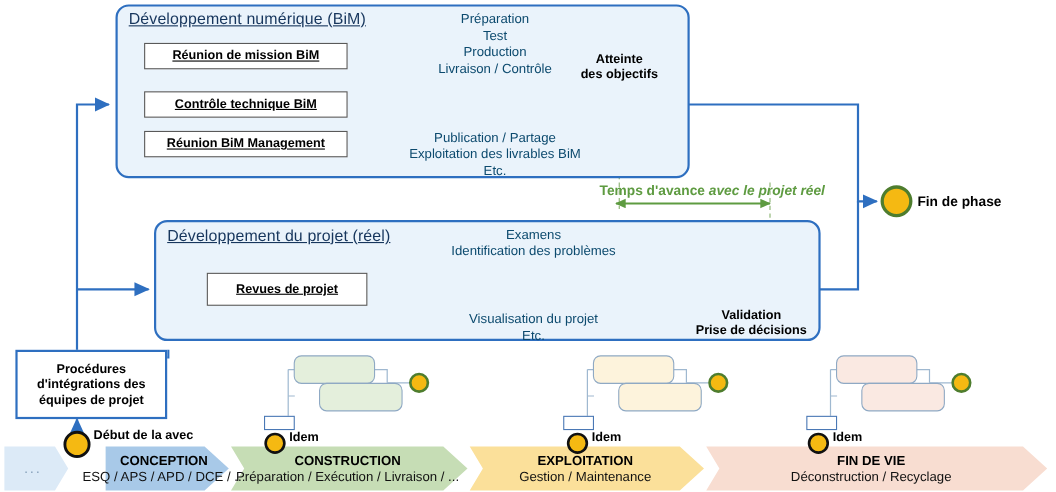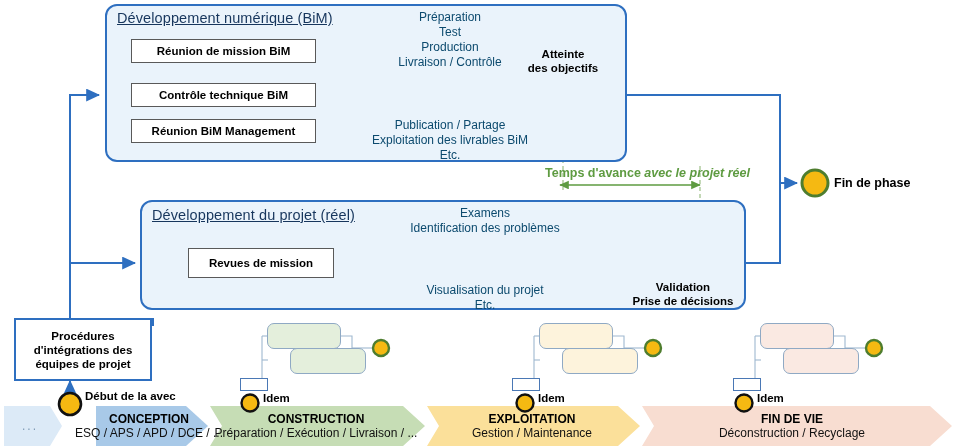--- a/index.html
+++ b/index.html
@@ -8,21 +8,21 @@
   .stage{position:absolute;left:0;top:0;width:960px;height:447px;}
   svg.layer{position:absolute;left:0;top:0;width:960px;height:447px;pointer-events:none;}
 
   .panel{position:absolute;border:2px solid #2E6FC0;border-radius:12px;
          background:#EAF3FB;box-sizing:border-box;}
   .panel-title{position:absolute;color:#17365D;font-size:14.5px;font-weight:400;
                text-decoration:underline;white-space:nowrap;letter-spacing:.1px;}
 
   .mbox{position:absolute;background:#ffffff;border:1.4px solid #595959;
         box-sizing:border-box;display:flex;align-items:center;justify-content:center;
-        font-size:11.5px;font-weight:bold;color:#000;text-align:right;}
+        font-size:11.5px;font-weight:bold;color:#000;text-align:right;text-decoration:underline;}
 
   .stack-txt{position:absolute;text-align:center;font-size:12px;color:#0c4a6e;
              line-height:15px;white-space:nowrap;}
 
   .node-lab{position:absolute;font-size:11.5px;font-weight:bold;color:#000;
             text-align:center;line-height:13.5px;white-space:nowrap;}
 
   .adv-lab{position:absolute;text-align:center;color:#5E9B41;font-size:12.5px;
            line-height:15px;white-space:nowrap;}
   .adv-lab b{font-weight:bold;}
@@ -198,21 +198,21 @@
   </div>
 
   <div class="adv-lab" style="left:545px;top:166px;width:170px;">
     <b>Temps d'avance</b>
     <i>avec le projet réel</i>
   </div>
 
   <div class="panel" style="left:140px;top:200px;width:606px;height:110px;"></div>
   <div class="panel-title" style="left:152px;top:207px;">Développement du projet (réel)</div>
 
-  <div class="mbox" style="left:188px;top:248px;width:146px;height:30px;">Revues de mission</div>
+  <div class="mbox" style="left:188px;top:248px;width:146px;height:30px;">Revues de projet</div>
 
   <div class="stack-txt" style="left:385px;top:206px;width:200px;">
     <div>Examens</div>
     <div>Identification des problèmes</div>
   </div>
   <div class="stack-txt" style="left:385px;top:283px;width:200px;">
     <div>Visualisation du projet</div>
     <div>Etc.</div>
   </div>
 

